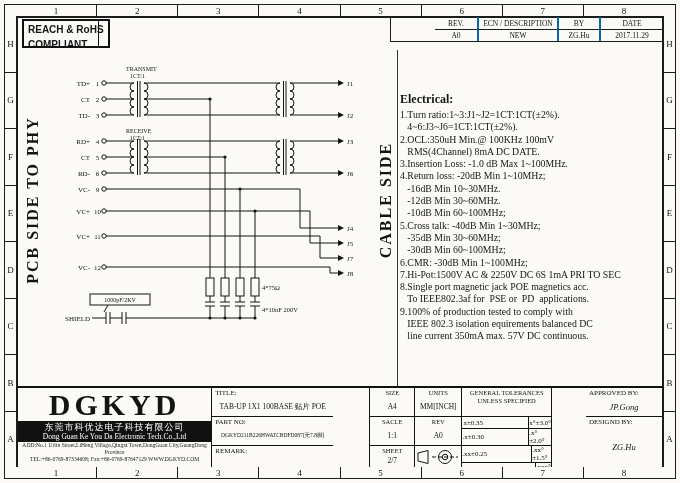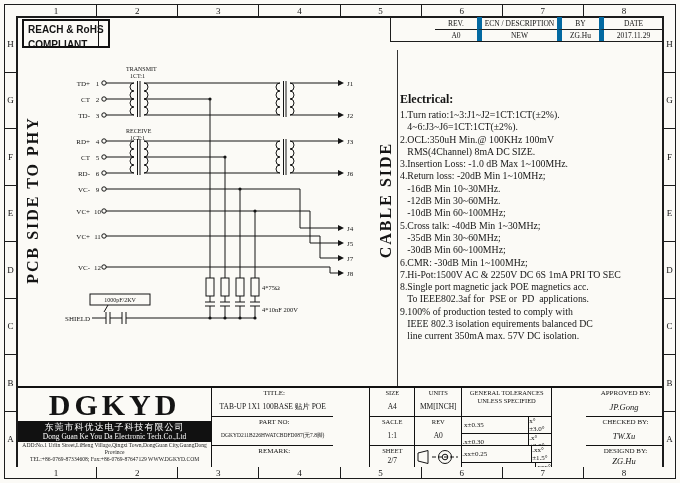--- a/index.html
+++ b/index.html
@@ -23,38 +23,38 @@
   
   .comp-box{left:22px;top:19px;width:88px;height:29px;border:2px solid #111;
         font-family:"Liberation Sans",sans-serif;font-weight:bold;font-size:10px;
         line-height:1.45;padding:2px 4px;box-sizing:border-box;}
   .comp-div{position:absolute;top:0;bottom:0;right:9px;border-left:1.5px solid #111;}
   
   .rev-table{left:390px;top:16px;width:274px;border:1.5px solid #1c1c1c;display:grid;
         grid-template-columns:42px 1fr 42px 64px;grid-template-rows:12px 12px;
         font-size:7.5px;box-sizing:border-box;padding-left:44px;}
   .rt-cell{display:flex;align-items:center;justify-content:center;overflow:hidden;}
-  .bl{border-left:5px solid #0369a1;} .bt{border-top:1px solid #1c1c1c;}
+  .bl{border-left:2px solid #0369a1;} .bt{border-top:1px solid #1c1c1c;}
   
   .vlabel{position:absolute;width:0;height:0;}
   .vlabel span{position:absolute;display:block;transform:translate(-50%,-50%) rotate(-90deg);
         white-space:nowrap;font-weight:bold;font-size:16px;letter-spacing:2px;}
   .divider-v{left:397px;top:50px;height:336px;border-left:1px solid #333;}
   
   .notes{left:400px;top:92px;width:262px;}
   .notes-title{font-weight:bold;font-size:12px;margin-bottom:2px;}
   .nl{font-size:9.8px;line-height:12.3px;white-space:pre;}
   
   .tblock{left:18px;top:386px;width:644px;height:79px;border-top:2px solid #111;
         display:flex;box-sizing:content-box;background:#fbfaf6;}
   .tb-col{height:100%;display:flex;flex-direction:column;box-sizing:border-box;}
   .tb-col + .tb-col{border-left:1.5px solid #111;}
   .col-logo{width:206px;} .col-title{width:130px;} .col-a{width:48px;margin-left:36px;}
   .col-b{width:50px;} .col-c{width:94px;} .col-d{width:116px;padding-left:34px;}
-  .tb-row{box-sizing:border-box;display:flex;flex-direction:column;overflow:hidden;align-items:center;}
+  .tb-row{box-sizing:border-box;display:flex;flex-direction:column;overflow:hidden;}
   .tb-row + .tb-row{border-top:1.5px solid #111;}
   .r1{height:28px;} .r2{height:29px;} .r3{flex:1;}
   .lab{font-size:7px;padding:1px 0 0 3px;}
   .valc{flex:1;display:flex;align-items:center;justify-content:center;text-align:center;}
   .v8{font-size:7.5px;} .v55{font-size:5.5px;} .v85i{font-size:8.5px;font-style:italic;}
   .hdr{font-size:6.5px;text-align:center;padding-top:1px;}
   .tolrow{flex:1;display:flex;border-top:1px solid #111;gap:44px;}
   .tolrow.first{border-top:none;}
   .tolcell{flex:1;display:flex;align-items:center;justify-content:center;font-size:7px;}
   .tolcell + .tolcell{border-left:1px solid #111;}
@@ -383,36 +383,36 @@
       <text x="212" y="242" font-size="6.5">4*75Ω</text>
       <text x="212" y="264" font-size="6.5">4*10nF 200V</text>
     </g>
   </svg>
 
   <div class="abs notes">
     <div class="notes-title">Electrical:</div>
     <div class="nl">1.Turn ratio:1~3:J1~J2=1CT:1CT(±2%).</div>
     <div class="nl">   4~6:J3~J6=1CT:1CT(±2%).</div>
     <div class="nl">2.OCL:350uH Min.@ 100KHz 100mV</div>
-    <div class="nl">   RMS(4Channel) 8mA DC SIZE.</div>
+    <div class="nl">   RMS(4Channel) 8mA DC DATE.</div>
     <div class="nl">3.Insertion Loss: -1.0 dB Max 1~100MHz.</div>
     <div class="nl">4.Return loss: -20dB Min 1~10MHz;</div>
     <div class="nl">   -16dB Min 10~30MHz.</div>
     <div class="nl">   -12dB Min 30~60MHz.</div>
     <div class="nl">   -10dB Min 60~100MHz;</div>
     <div class="nl">5.Cross talk: -40dB Min 1~30MHz;</div>
     <div class="nl">   -35dB Min 30~60MHz;</div>
     <div class="nl">   -30dB Min 60~100MHz;</div>
     <div class="nl">6.CMR: -30dB Min 1~100MHz;</div>
     <div class="nl">7.Hi-Pot:1500V AC &amp; 2250V DC 6S 1mA PRI TO SEC</div>
     <div class="nl">8.Single port magnetic jack POE magnetics acc.</div>
     <div class="nl">   To IEEE802.3af for  PSE or  PD  applications.</div>
     <div class="nl">9.100% of production tested to comply with</div>
     <div class="nl">   IEEE 802.3 isolation equirements balanced DC</div>
-    <div class="nl">   line current 350mA max. 57V DC isolation.</div>
+    <div class="nl">   line current 350mA max. 57V DC continuous.</div>
   </div>
 
   <div class="abs tblock">
     <div class="tb-col col-logo">
       <div class="logo-txt">DGKYD</div>
       <div class="band">
         <div class="band-cn">东莞市科优达电子科技有限公司</div>
         <div class="band-en">Dong Guan Ke You Da Electronic Tech.Co.,Ltd</div>
       </div>
       <div class="addr">ADD:No.1 Urlin Street,LiHeng Village,Qingxi Town,DongGuan City,GuangDong Province</div>
@@ -496,24 +496,20 @@
           <div class="tolcell">.xxx°±1.0°</div>
         </div>
       </div>
     </div>
 
     <div class="tb-col col-d">
       <div class="tb-row r1">
         <div class="lab">APPROVED BY:</div>
         <div class="valc v85i">JP.Gong</div>
       </div>
-      <div class="tb-row r2">
-        <div class="lab">CHECKED BY:</div>
-        <div class="valc v85i">TW.Xu</div>
-      </div>
       <div class="tb-row r3">
         <div class="lab">DESIGND BY:</div>
         <div class="valc v85i">ZG.Hu</div>
       </div>
     </div>
   </div>
 
 </div>
 
 </body></html>

